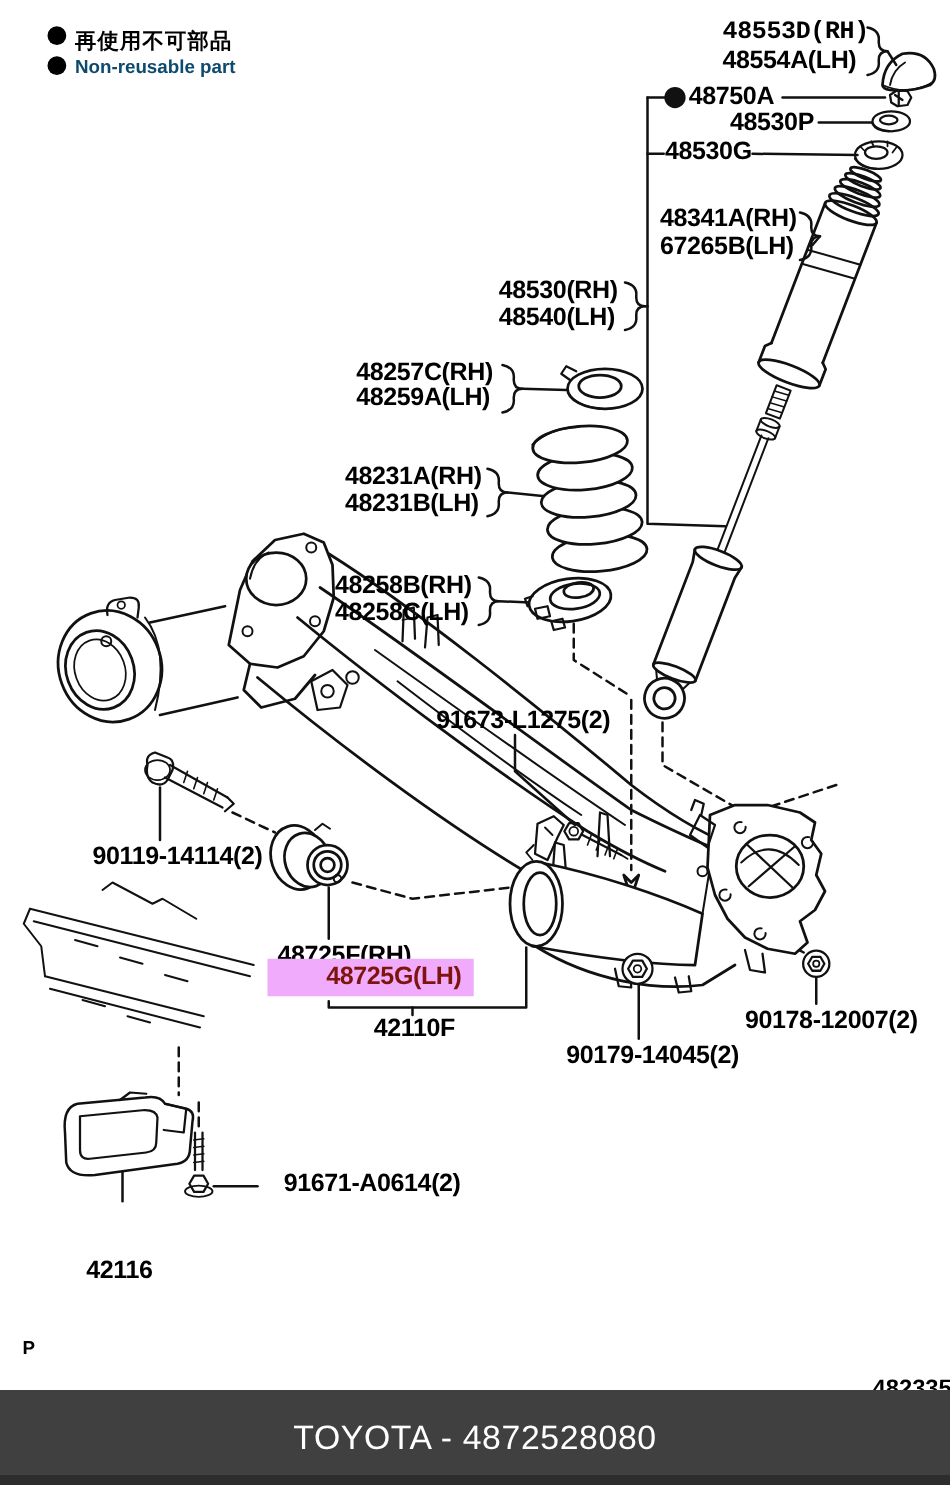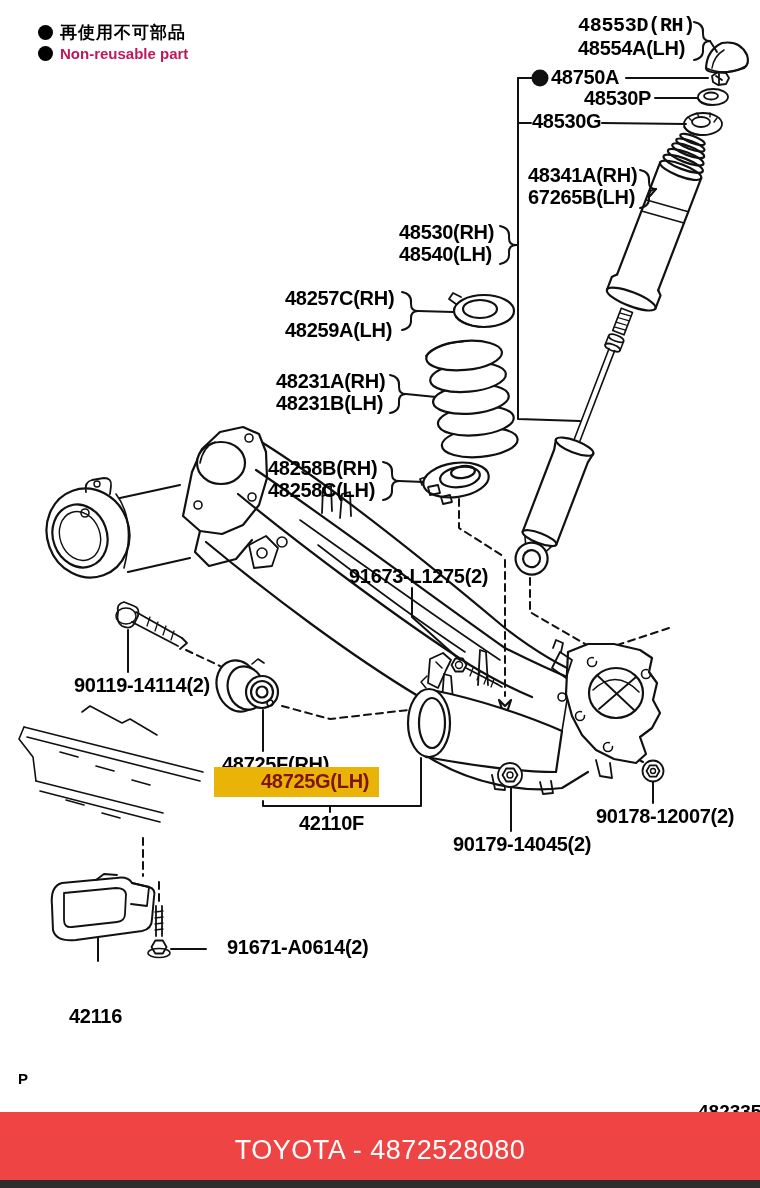--- a/index.html
+++ b/index.html
@@ -4,24 +4,24 @@
 <style>
   html,body{margin:0;padding:0;background:#fff;}
   #stage{position:relative;width:760px;height:1188px;background:#ffffff;overflow:hidden;
          font-family:"Liberation Sans",sans-serif;}
   #artwork{position:absolute;left:0;top:0;width:760px;height:1188px;}
   
   .plabel{position:absolute;font-family:"Liberation Sans",sans-serif;font-weight:bold;
           font-size:20px;line-height:22px;letter-spacing:-0.3px;color:#000;white-space:pre;}
   .plabel.hl{padding:3px 10px 5px 6px;margin-left:-7px;margin-top:-4px;}
   
-  .legend-row{position:absolute;display:flex;align-items:center;gap:7px;}
+  .legend-row{position:absolute;display:flex;gap:7px;}
   .legend-dot{width:15px;height:15px;border-radius:50%;background:#000;flex:0 0 auto;}
   .legend-jp{font-weight:bold;font-size:17px;letter-spacing:1px;color:#000;}
-  .legend-en{font-weight:bold;font-size:15px;color:#be185d;}
+  .legend-en{font-weight:bold;font-size:15px;color:#0c4a6e;}
   
   .corner-p{position:absolute;left:18px;top:1070px;font-weight:bold;font-size:15px;color:#000;}
   .corner-num{position:absolute;left:698px;top:1101px;font-weight:bold;font-size:19px;color:#000;}
   
   .footer{position:absolute;left:0;top:1112px;width:760px;height:76px;
           display:flex;align-items:center;justify-content:center;gap:40px;}
   .footer span{color:#fff;font-size:27px;letter-spacing:0.5px;}
   .footer-edge{position:absolute;left:0;top:1180px;width:760px;height:8px;background:#2d2d2d;}
 </style>
 </head>
@@ -288,37 +288,37 @@
       <div class="plabel" style="left: 578px; top: 15px; font-family: Liberation Mono, monospace;">48553D(RH)</div>
       <div class="plabel" style="left: 578px; top: 37px;">48554A(LH)</div>
       <div class="plabel" style="left: 551px; top: 66px;">48750A</div>
       <div class="plabel" style="left: 584px; top: 87px;">48530P</div>
       <div class="plabel" style="left: 532px; top: 110px;">48530G</div>
       <div class="plabel" style="left: 528px; top: 164px;">48341A(RH)</div>
       <div class="plabel" style="left: 528px; top: 186px;">67265B(LH)</div>
       <div class="plabel" style="left: 399px; top: 221px;">48530(RH)</div>
       <div class="plabel" style="left: 399px; top: 243px;">48540(LH)</div>
       <div class="plabel" style="left: 285px; top: 287px;">48257C(RH)</div>
-      <div class="plabel" style="left: 285px; top: 319px;">48259A(LH)</div>
+      <div class="plabel" style="left: 285px; top: 307px;">48259A(LH)</div>
       <div class="plabel" style="left: 276px; top: 370px;">48231A(RH)</div>
       <div class="plabel" style="left: 276px; top: 392px;">48231B(LH)</div>
       <div class="plabel" style="left: 268px; top: 457px;">48258B(RH)</div>
       <div class="plabel" style="left: 268px; top: 479px;">48258C(LH)</div>
       <div class="plabel" style="left: 349px; top: 565px;">91673-L1275(2)</div>
       <div class="plabel" style="left: 74px; top: 674px;">90119-14114(2)</div>
       <div class="plabel" style="left: 222px; top: 753px;">48725F(RH)</div>
-      <div class="plabel hl" style="left: 221px; top: 771px; background: #eab308; color: rgb(126, 21, 13); padding-left: 47px;">48725G(LH)</div>
+      <div class="plabel hl" style="left: 221px; top: 771px; background: #f0abfc; color: rgb(126, 21, 13); padding-left: 47px;">48725G(LH)</div>
       <div class="plabel" style="left: 299px; top: 812px;">42110F</div>
       <div class="plabel" style="left: 453px; top: 833px;">90179-14045(2)</div>
       <div class="plabel" style="left: 596px; top: 805px;">90178-12007(2)</div>
       <div class="plabel" style="left: 227px; top: 936px;">91671-A0614(2)</div>
       <div class="plabel" style="left: 69px; top: 1005px;">42116</div>
     </div>
 
   <div class="corner-p">P</div>
   <div class="corner-num">482335B</div>
 
-  <div class="footer" style="background: #ef4444;">
+  <div class="footer" style="background: #404040;">
     <span>TOYOTA - 4872528080</span>
   </div>
   <div class="footer-edge"></div>
 
 </div>
 
 </body></html>

